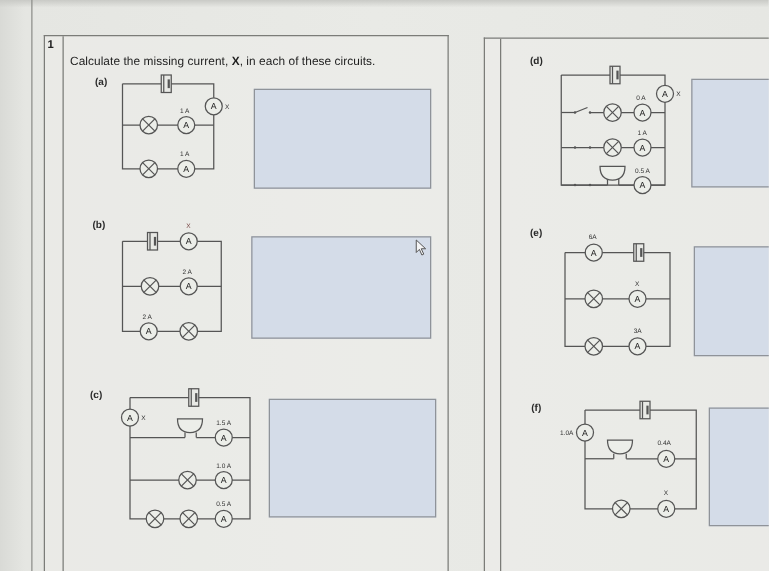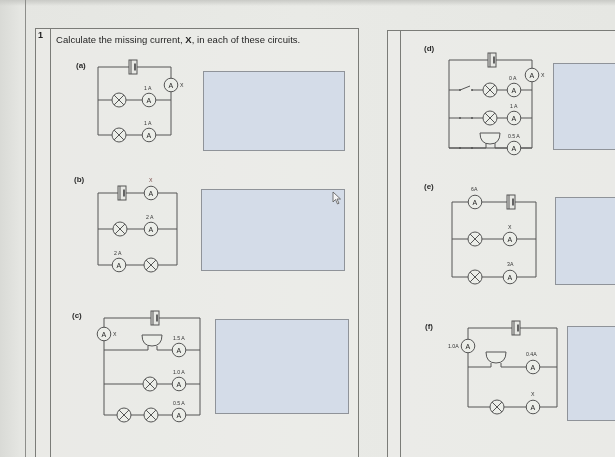--- a/index.html
+++ b/index.html
@@ -45,21 +45,21 @@
 <body>
 
 <div class="page-bg"></div>
 <div class="top-shadow"></div>
 <div class="margin-line" style="left:25px"></div>
 
 <div class="panel" style="left:35px; top:28px; width:322px; height:440px;">
   <div class="num-col" style="left:14px"></div>
 </div>
 <div class="qnum" style="left:38px; top:30px;">1</div>
-<div class="qtext" style="left:56px; top:34px;"><span>Calculate the missing current, </span><b>X</b><span>, in each of  these circuits.</span></div>
+<div class="qtext" style="left:56px; top:44px;"><span>Calculate the missing current, </span><b>X</b><span>, in each of  these circuits.</span></div>
 
 <div class="panel" style="left:387px; top:30px; width:240px; height:440px;">
   <div class="num-col" style="left:12px"></div>
 </div>
 
 <div class="part-label" style="left:76px; top:61px;">(a)</div>
 <div class="part-label" style="left:74px; top:175px;">(b)</div>
 <div class="part-label" style="left:72px; top:311px;">(c)</div>
 <div class="part-label" style="left:424px; top:44px;">(d)</div>
 <div class="part-label" style="left:424px; top:182px;">(e)</div>

